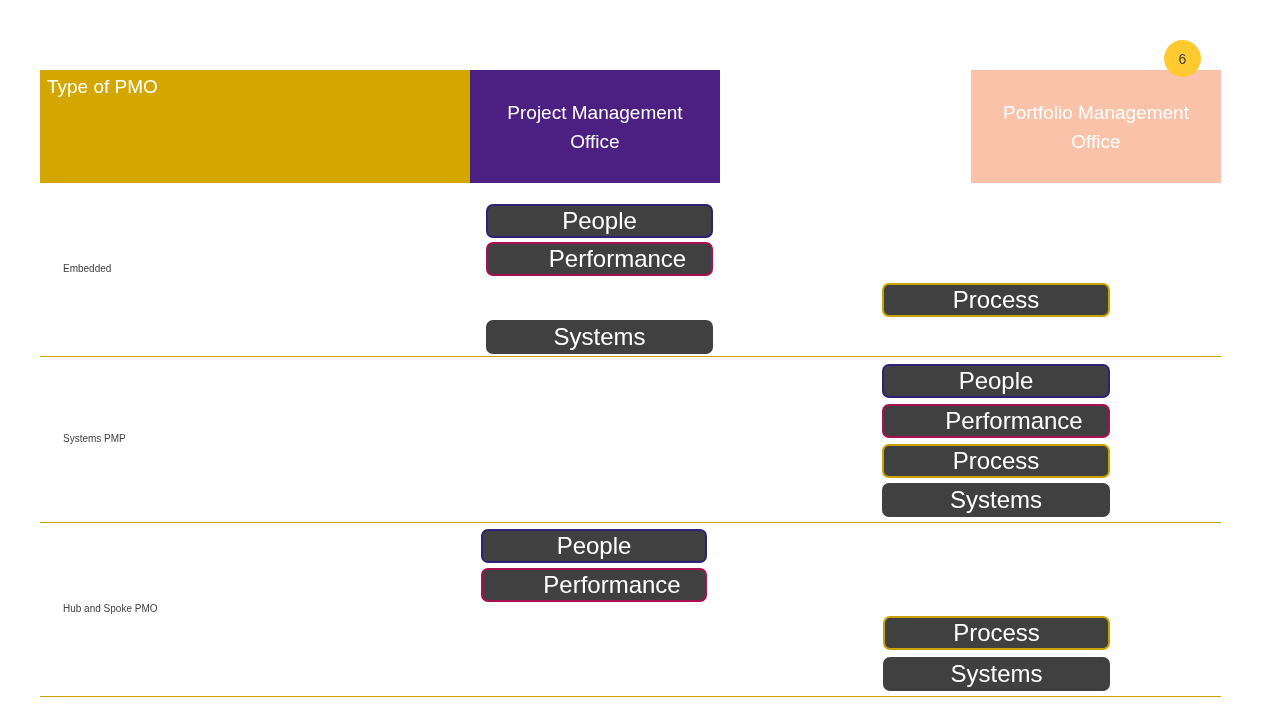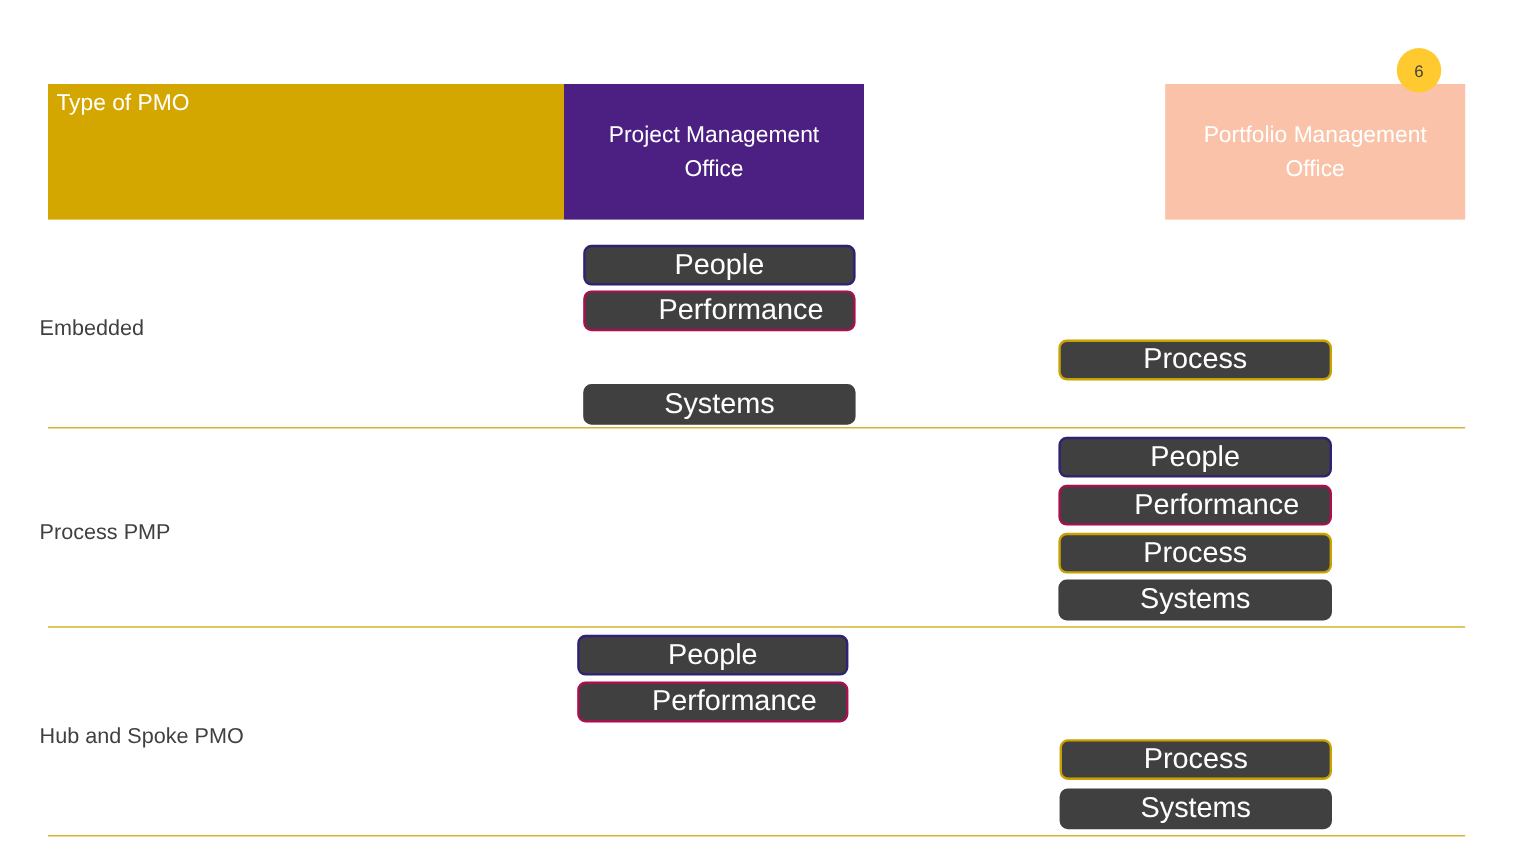--- a/index.html
+++ b/index.html
@@ -44,22 +44,22 @@
     line-height: 29px;
     white-space: pre-line;
   }
   .hdr-project   { left: 470px;  width: 250px; background: var(--header-project-bg); }
   .hdr-programme { left: 720px;  width: 248px; background: var(--header-programme-bg); }
   .hdr-portfolio { left: 971px;  width: 250px; background: var(--header-portfolio-bg); z-index: 1; }
 
   
   .row-label {
     position: absolute;
-    left: 33px;
-    font-size: 18px;
+    left: 63px;
+    font-size: 10px;
     color: var(--label-text);
   }
   .rl-1 { top: 263px; }
   .rl-2 { top: 433px; }
   .rl-3 { top: 603px; }
 
   
   .sep {
     position: absolute;
     left: 40px; width: 1181px; height: 0;
@@ -111,21 +111,21 @@
 
   <div class="page-badge">6</div>
 
   <div class="hdr hdr-type">Type of PMO</div>
   <div class="hdr hdr-col hdr-project">Project Management
 Office</div>
   <div class="hdr hdr-col hdr-portfolio">Portfolio Management
 Office</div>
 
   <div class="row-label rl-1">Embedded</div>
-  <div class="row-label rl-2">Process PMP</div>
+  <div class="row-label rl-2">Systems PMP</div>
   <div class="row-label rl-3">Hub and Spoke PMO</div>
 
   <div class="sep sep-1"></div>
   <div class="sep sep-2"></div>
   <div class="sep sep-3"></div>
 
   <div class="pill people b-r1-people">People</div>
   <div class="pill performance b-r1-performance">Performance</div>
   <div class="pill process b-r1-process">Process</div>
   <div class="pill systems b-r1-systems">Systems</div>

